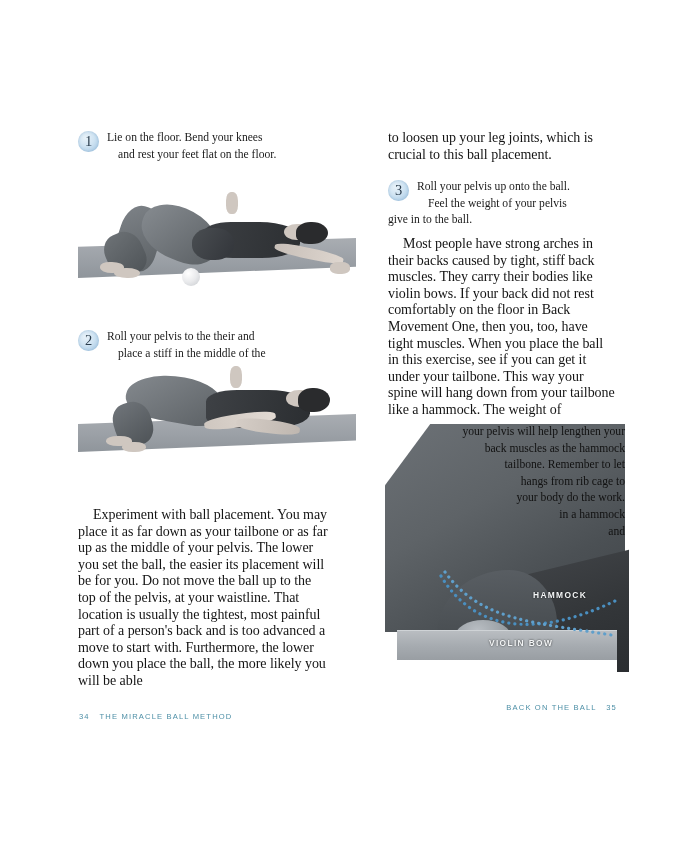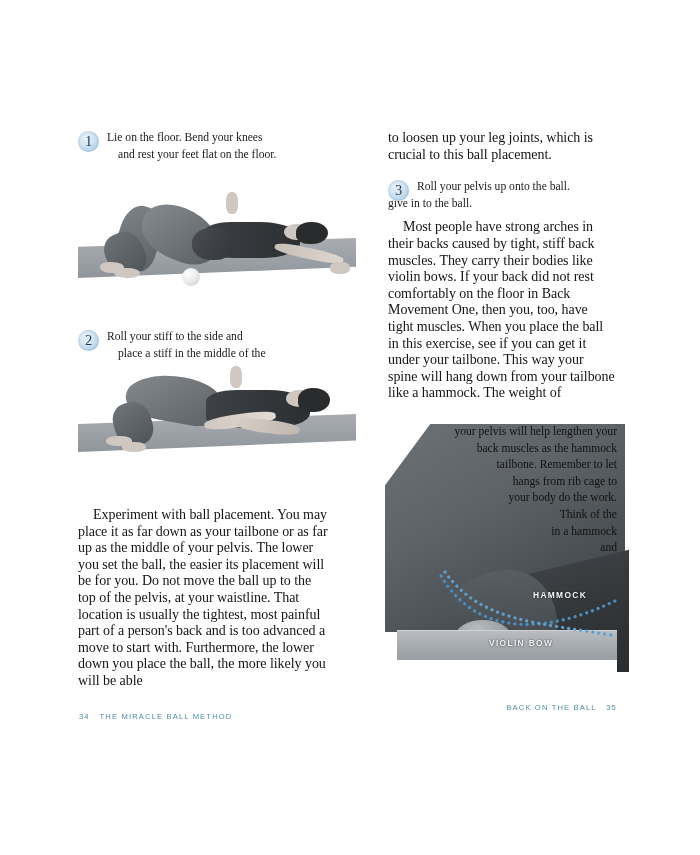--- a/index.html
+++ b/index.html
@@ -161,21 +161,21 @@
     letter-spacing: 1.35px;
     white-space: nowrap;
     text-shadow: 0 0 2px rgba(0,0,0,0.8);
   }
   #label-hammock   { left: 148px; top: 166px; }
   #label-violinbow { left: 104px; top: 214px; }
 
   
   .wrap-lines {
     position: absolute;
-    left: 388px;
+    left: 396px;
     top: 424px;
     width: 229px;
     font-size: 11.6px;
     line-height: 16.6px;
     color: #111111;
     text-align: right;
   }
   .wrap-lines .wl { display: block; white-space: nowrap; }
 
   
@@ -206,39 +206,40 @@
         <span>Lie on the floor. Bend your knees</span>
         <span class="l2">and rest your feet flat on the floor.</span>
       </div>
     </div>
 
     <div style="height:160px"></div>
 
     <div class="step">
       <div class="badge">2</div>
       <div class="steptext">
-        <span>Roll your stiff to the side and</span>
+        <span>Roll your pelvis to the their and</span>
         <span class="l2">place a stiff in the middle of the</span>
         <span class="l3">back of your pelvis.</span>
       </div>
     </div>
 
     <div style="height:128px"></div>
 
     <p class="para indent">Experiment with ball placement. You may place it as far down as your tailbone or as far up as the middle of your pelvis. The lower you set the ball, the easier its placement will be for you. Do not move the ball up to the top of the pelvis, at your waistline. That location is usually the tightest, most painful part of a person's back and is too advanced a move to start with. Furthermore, the lower down you place the ball, the more likely you will be able</p>
   </div>
 
   <div class="col col-right">
 
     <p class="para" style="margin-bottom:16px;">to loosen up your leg joints, which is crucial to this ball placement.</p>
 
     <div class="step">
       <div class="badge">3</div>
       <div class="steptext">
         <span>Roll your pelvis up onto the ball.</span>
+        <span class="l2">Feel the weight of your pelvis</span>
         <span class="l3">give in to the ball.</span>
       </div>
     </div>
 
     <p class="para indent" style="margin-top:7px;">Most people have strong arches in their backs caused by tight, stiff back muscles. They carry their bodies like violin bows. If your back did not rest comfortably on the floor in Back Movement One, then you, too, have tight muscles. When you place the ball in this exercise, see if you can get it under your tailbone. This way your spine will hang down from your tailbone like a hammock. The weight of</p>
   </div>
 
   <div class="photo" id="photo-1">
     <div class="mat" style="left:0px; top:52px; width:278px; height:40px;
          clip-path: polygon(0% 22%, 100% 0%, 100% 72%, 0% 100%);"></div>
@@ -311,21 +312,20 @@
     <div class="photo-label" id="label-hammock">HAMMOCK</div>
     <div class="photo-label" id="label-violinbow">VIOLIN BOW</div>
   </div>
 
   <div class="wrap-lines">
     <span class="wl">your pelvis will help lengthen your</span>
     <span class="wl">back muscles as the hammock</span>
     <span class="wl">tailbone. Remember to let</span>
     <span class="wl">hangs from rib cage to</span>
     <span class="wl">your body do the work.</span>
-    <span class="wl">Think of the</span>
     <span class="wl">in a hammock</span>
     <span class="wl">and</span>
   </div>
 
   <div class="footer" id="footer-left">
     <span class="num">34</span>
     &nbsp;&nbsp;<span>THE MIRACLE BALL METHOD</span>
   </div>
   <div id="footer-right-wrap">
     <div class="footer" style="position:static; transform:translateX(-100%); display:inline-block;">

